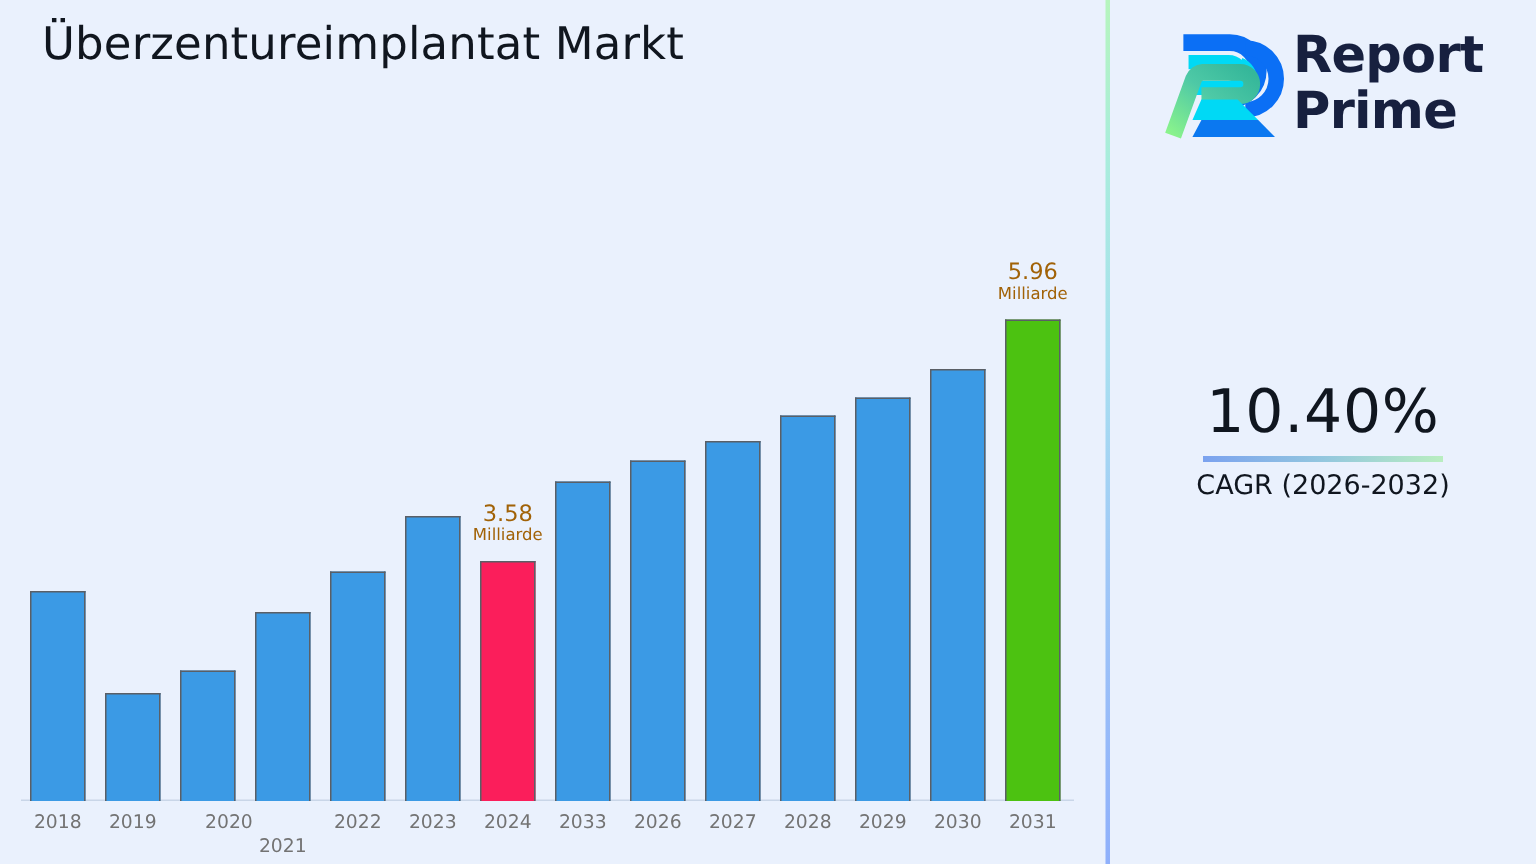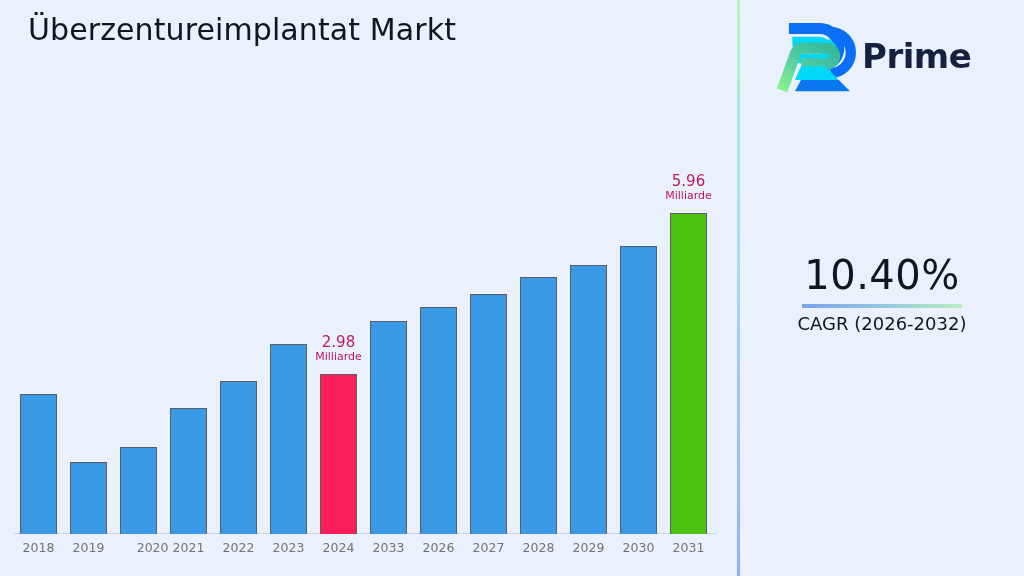--- a/index.html
+++ b/index.html
@@ -63,21 +63,21 @@
     border: 1px solid #5a5f66;
     border-bottom: none;
   }
   .bar.blue  { background: #3b9ae5; }
   .bar.pink  { background: #fb1e5b; }
   .bar.green { background: #4cc211; }
 
   .bar-value {
     position: absolute;
     text-align: center;
-    color: #be185d;
+    color: #a16207;
     line-height: 1.15;
     white-space: nowrap;
   }
   .bar-value .v-num {
     display: block;
     font-size: 15px;
   }
   .bar-value .v-unit {
     display: block;
     font-size: 11px;
@@ -180,33 +180,33 @@
           <div class="bar blue" title="2025: 3.96 Milliarde" style="left: 370px; top: 321px; width: 37px; height: 213px;"></div>
           <div class="bar blue" title="2026: 4.22 Milliarde" style="left: 420px; top: 307px; width: 37px; height: 227px;"></div>
           <div class="bar blue" title="2027: 4.47 Milliarde" style="left: 470px; top: 294px; width: 37px; height: 240px;"></div>
           <div class="bar blue" title="2028: 4.77 Milliarde" style="left: 520px; top: 277px; width: 37px; height: 257px;"></div>
           <div class="bar blue" title="2029: 5.01 Milliarde" style="left: 570px; top: 265px; width: 37px; height: 269px;"></div>
           <div class="bar blue" title="2030: 5.36 Milliarde" style="left: 620px; top: 246px; width: 37px; height: 288px;"></div>
           <div class="bar green" title="2031: 5.96 Milliarde" style="left: 670px; top: 213px; width: 37px; height: 321px;"></div>
         </div>
       <div id="value-labels">
           <div class="bar-value" style="left: 293.5px; top: 334px; width: 90px;">
-            <span class="v-num">2.98</span>
+            <span class="v-num">3.58</span>
             <span class="v-unit">Milliarde</span>
           </div>
           <div class="bar-value" style="left: 643.5px; top: 173px; width: 90px;">
             <span class="v-num">5.96</span>
             <span class="v-unit">Milliarde</span>
           </div>
         </div>
       <div id="x-ticks">
           <div class="x-tick" style="left: 8.5px; width: 60px;">2018</div>
           <div class="x-tick" style="left: 58.5px; width: 60px;">2019</div>
           <div class="x-tick" style="left: 108.5px; width: 60px; text-align: right;">2020</div>
-          <div class="x-tick" style="left: 158.5px; width: 60px;">2021</div>
+          <div class="x-tick" style="left: 158.5px; width: 60px; margin-top: 16px;">2021</div>
           <div class="x-tick" style="left: 208.5px; width: 60px;">2022</div>
           <div class="x-tick" style="left: 258.5px; width: 60px;">2023</div>
           <div class="x-tick" style="left: 308.5px; width: 60px;">2024</div>
           <div class="x-tick" style="left: 358.5px; width: 60px;">2033</div>
           <div class="x-tick" style="left: 408.5px; width: 60px;">2026</div>
           <div class="x-tick" style="left: 458.5px; width: 60px;">2027</div>
           <div class="x-tick" style="left: 508.5px; width: 60px;">2028</div>
           <div class="x-tick" style="left: 558.5px; width: 60px;">2029</div>
           <div class="x-tick" style="left: 608.5px; width: 60px;">2030</div>
           <div class="x-tick" style="left: 658.5px; width: 60px;">2031</div>
@@ -232,20 +232,21 @@
         <path d="M36 78 H80 L93 91 H29 Z" fill="#0b78f0"></path>
         <defs>
           <linearGradient id="gMark" x1="0" y1="1" x2="1" y2="0">
             <stop offset="0%" stop-color="#8af38c"></stop>
             <stop offset="55%" stop-color="#4ec9a6"></stop>
             <stop offset="100%" stop-color="#35b79a"></stop>
           </linearGradient>
         </defs>
       </svg>
       <div id="logo-wordmark">
+        <span>Report</span>
         <span>Prime</span>
       </div>
     </div>
 
     <div id="cagr-block">
       <div id="cagr-value">10.40%</div>
       <div id="cagr-rule"></div>
       <div id="cagr-caption">CAGR (2026-2032)</div>
     </div>
 

